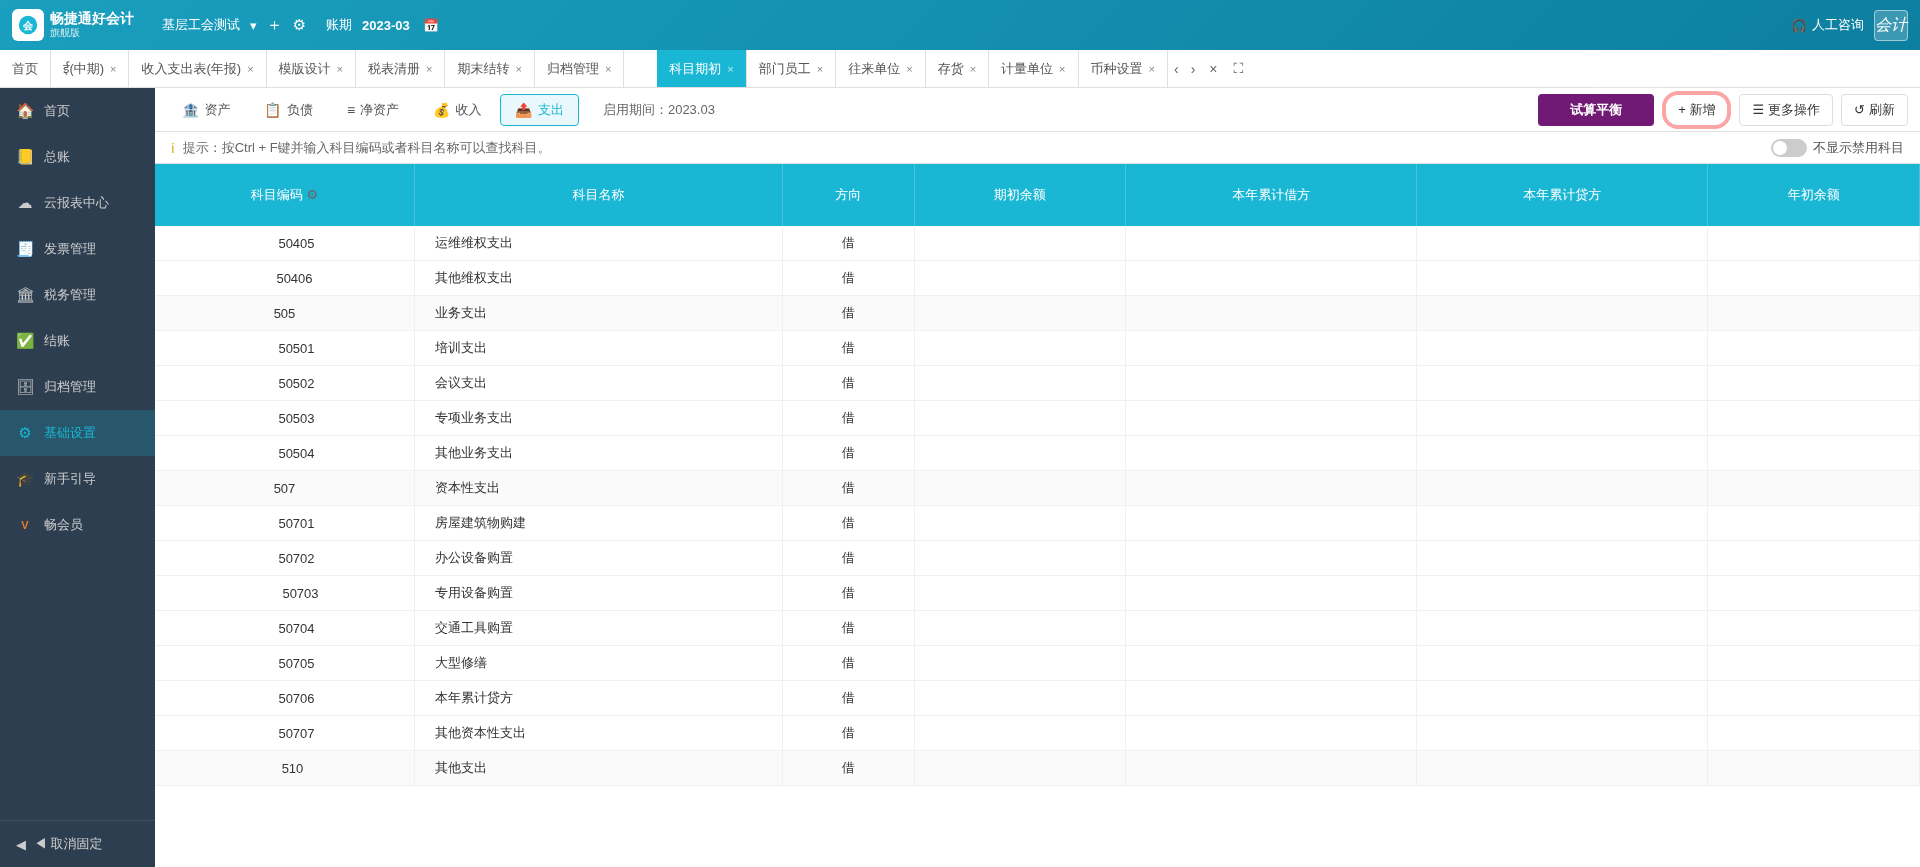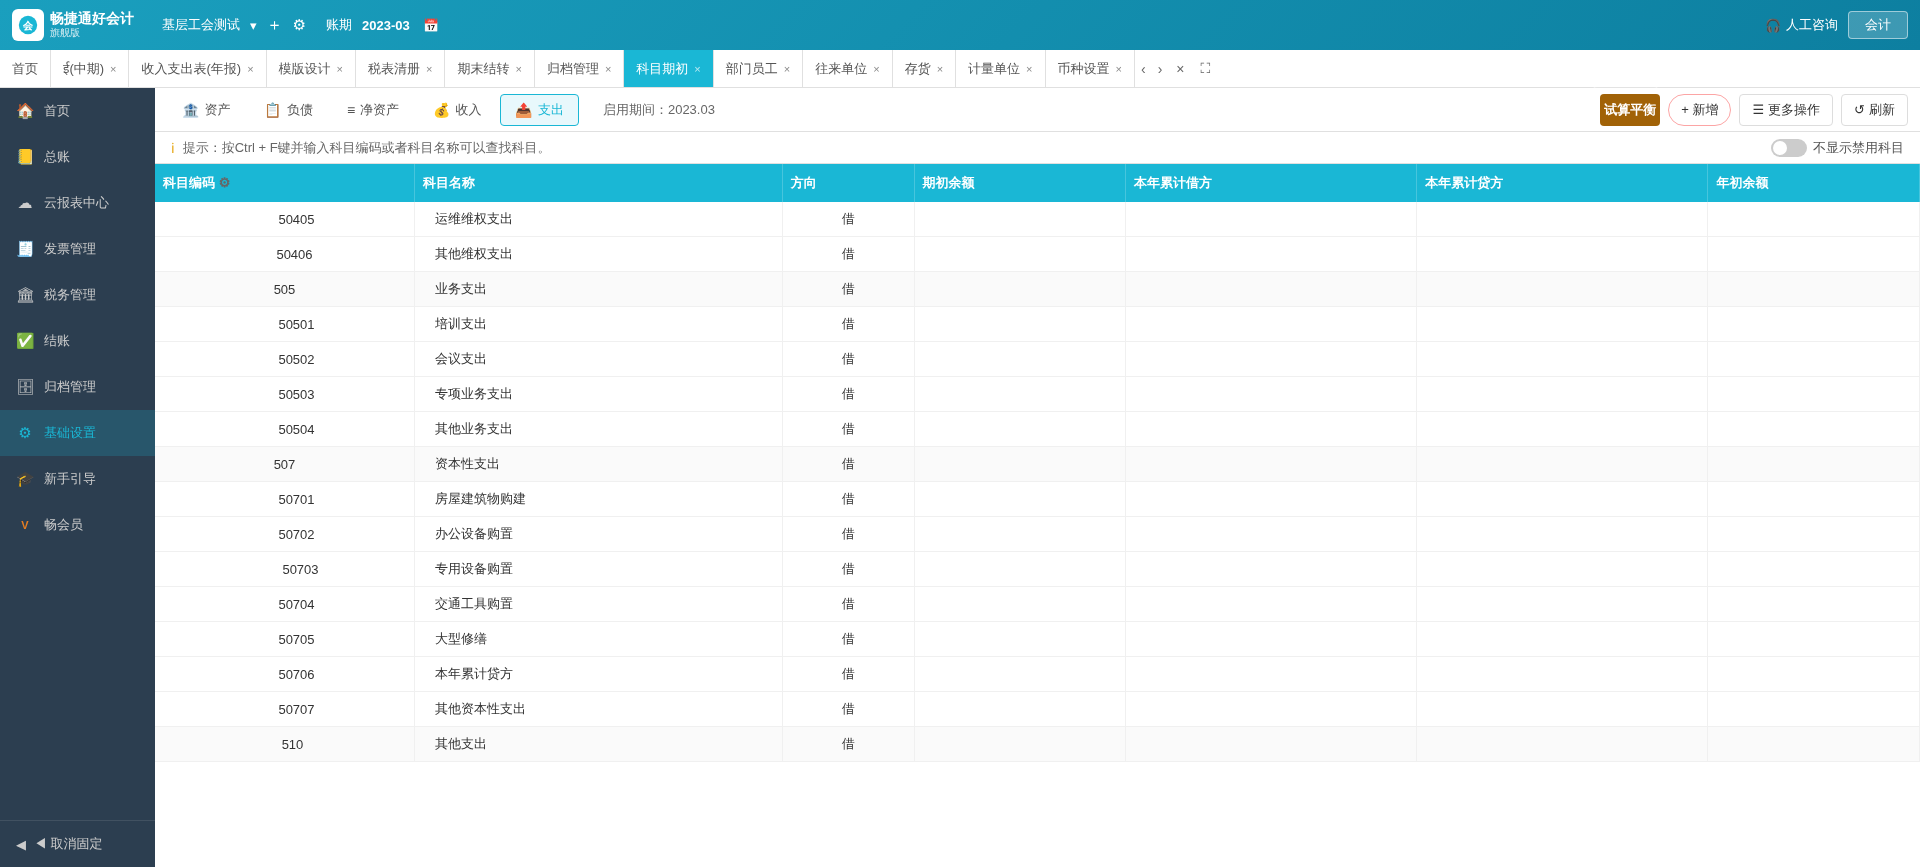--- a/index.html
+++ b/index.html
@@ -18,34 +18,34 @@
     .logo-sub { color: rgba(255,255,255,0.8); font-size: 10px; }
     .company-name { color: #fff; font-size: 13px; margin-left: 10px; }
     .dropdown-btn { color: #fff; background: none; border: none; cursor: pointer; font-size: 13px; }
     .add-btn { color: #fff; background: none; border: none; cursor: pointer; font-size: 16px; }
     .settings-btn { color: #fff; background: none; border: none; cursor: pointer; font-size: 15px; }
     .period-label { color: #fff; font-size: 13px; margin-left: 10px; }
     .period-value { color: #fff; font-weight: bold; font-size: 13px; }
     .calendar-icon { color: #fff; margin-left: 4px; cursor: pointer; }
     .header-right { margin-left: auto; display: flex; align-items: center; gap: 10px; }
     .help-btn { color: #fff; background: none; border: none; cursor: pointer; font-size: 13px; display: flex; align-items: center; gap: 4px; }
-    .account-btn { background: rgba(255,255,255,0.2); color: #fff; border: 1px solid rgba(255,255,255,0.5); padding: 4px 16px; border-radius: 4px; cursor: pointer; font-size: 13px; }
+    .account-btn { background: rgba(255,255,255,0.2); color: #fff; border: 1px solid rgba(255,255,255,0.5); padding: 4px 0; border-radius: 4px; cursor: pointer; font-size: 16px; font-style: italic; }
 
     
     .tab-bar {
       display: flex; align-items: center; background: #fff;
       border-bottom: 1px solid #e0e0e0; height: 38px;
       padding: 0 0 0 0; overflow: hidden;
     }
     .tab-item {
       display: flex; align-items: center; padding: 0 12px; height: 38px;
       border-right: 1px solid #e0e0e0; cursor: pointer; white-space: nowrap;
       font-size: 13px; color: #555; position: relative; flex-shrink: 0;
     }
-    .tab-item.active { background: #1ab7d5; color: #fff; }
+    .tab-item.active { background: #1ab7d5; color: #fff; margin-left: 33px; }
     .tab-item .close-x { margin-left: 6px; font-size: 11px; opacity: 0.7; }
     .tab-item.active .close-x { color: #fff; }
     .tab-nav-btn { background: none; border: none; cursor: pointer; padding: 0 6px; height: 38px; font-size: 14px; color: #666; }
     .tab-close-all { background: none; border: none; cursor: pointer; padding: 0 8px; height: 38px; font-size: 14px; color: #666; }
     .tab-expand-btn { background: none; border: none; cursor: pointer; padding: 0 8px; height: 38px; font-size: 14px; color: #666; }
 
     
     .main-layout { display: flex; height: calc(867px - 50px - 38px); }
 
     
@@ -71,42 +71,42 @@
       border-bottom: 1px solid #e0e0e0; height: 44px; padding: 0 12px; gap: 4px;
     }
     .sub-tab {
       display: flex; align-items: center; padding: 6px 14px; border-radius: 4px;
       cursor: pointer; font-size: 13px; color: #555; gap: 5px; border: 1px solid transparent;
     }
     .sub-tab.active { background: #e8f8fc; border-color: #1ab7d5; color: #1ab7d5; }
     .sub-tab .tab-icon { font-size: 14px; }
     .period-info { margin-left: auto; color: #666; font-size: 13px; }
     .toolbar-right { margin-left: auto; display: flex; align-items: center; gap: 8px; }
-    .btn-balance { background: #a16207; color: #fff; border: none; padding: 7px 4px; border-radius: 4px; cursor: pointer; font-size: 13px; font-weight: bold; }
-    .btn-add { background: none; border: 1px solid #fca5a5; color: #333; padding: 6px 12px; border-radius: 16px; cursor: pointer; font-size: 13px; display: flex; align-items: center; gap: 4px; }
+    .btn-balance { background: #701a75; color: #fff; border: none; padding: 7px 32px; border-radius: 4px; cursor: pointer; font-size: 13px; font-weight: bold; }
+    .btn-add { background: none; border: 4px solid #fca5a5; color: #333; padding: 6px 12px; border-radius: 16px; cursor: pointer; font-size: 13px; display: flex; align-items: center; gap: 4px; }
     .btn-more { background: none; border: 1px solid #ddd; color: #333; padding: 6px 12px; border-radius: 4px; cursor: pointer; font-size: 13px; display: flex; align-items: center; gap: 4px; }
     .btn-refresh { background: none; border: 1px solid #ddd; color: #333; padding: 6px 12px; border-radius: 4px; cursor: pointer; font-size: 13px; display: flex; align-items: center; gap: 4px; }
 
     
     .action-bar {
       display: flex; align-items: center; background: #fff;
       border-bottom: 1px solid #e0e0e0; padding: 6px 16px; gap: 8px;
       font-size: 13px;
     }
     .info-icon { color: #e6a817; font-size: 14px; }
     .hint-text { color: #666; font-size: 13px; }
     .toggle-label { margin-left: auto; display: flex; align-items: flex-start; gap: 6px; color: #555; font-size: 13px; }
     .toggle-switch { width: 36px; height: 18px; background: #ccc; border-radius: 9px; position: relative; cursor: pointer; }
     .toggle-switch .knob { width: 14px; height: 14px; background: #fff; border-radius: 50%; position: absolute; top: 2px; left: 2px; transition: left 0.2s; }
 
     
     .table-container { flex: 1; overflow-y: auto; background: #fff; }
     table { width: 100%; border-collapse: collapse; }
     thead tr { background: #1ab7d5; color: #fff; }
-    thead th { padding: 10px 8px; text-align: left; font-weight: bold; font-size: 13px; border-right: 1px solid rgba(255,255,255,0.2); white-space: nowrap; }
+    thead th { padding: 22px 8px; text-align: center; font-weight: normal; font-size: 13px; border-right: 1px solid rgba(255,255,255,0.2); white-space: nowrap; }
     tbody tr { border-bottom: 1px solid #f0f0f0; }
     tbody td { padding: 8px 8px; text-align: center; font-size: 13px; color: #333; border-right: 1px solid #f0f0f0; }
     tbody td.name-cell { text-align: left; padding-left: 20px; }
     tbody tr.level1 td { background: #fafafa; }
     tbody tr.level1 td.code-cell { padding-left: 8px; }
     .gear-icon { cursor: pointer; color: #666; font-size: 13px; }
 
     
     .table-container::-webkit-scrollbar { width: 8px; }
     .table-container::-webkit-scrollbar-track { background: #f0f0f0; }

